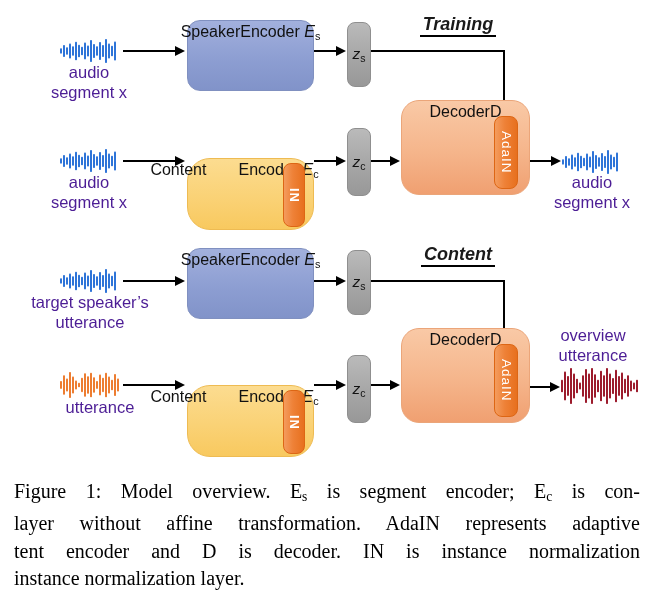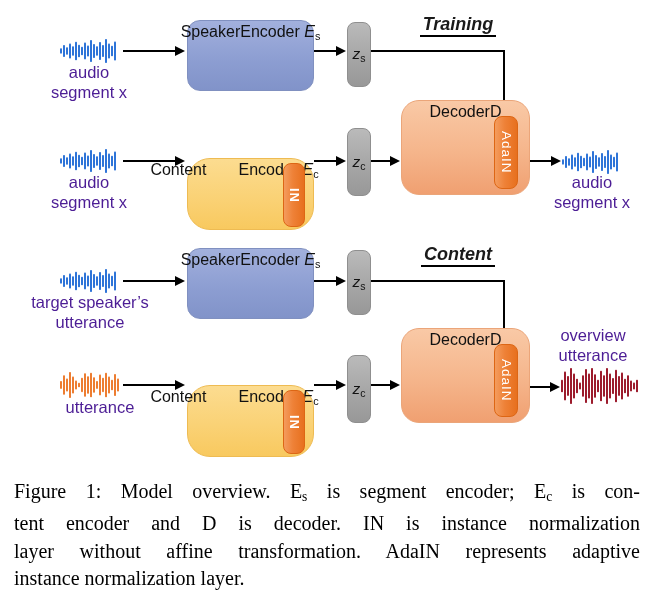--- a/index.html
+++ b/index.html
@@ -349,17 +349,17 @@
           <rect x="63" y="10.8" width="2" height="14.4" rx="0.8" fill="#9C1B2C"></rect>
           <rect x="66" y="7.200000000000001" width="2" height="21.599999999999998" rx="0.8" fill="#9C1B2C"></rect>
           <rect x="69" y="12.600000000000001" width="2" height="10.799999999999999" rx="0.8" fill="#9C1B2C"></rect>
           <rect x="72" y="14.4" width="2" height="7.2" rx="0.8" fill="#9C1B2C"></rect>
           <rect x="75" y="11.7" width="2" height="12.6" rx="0.8" fill="#9C1B2C"></rect>
         </svg></div>
   </div>
 
   <div class="caption">
     <div class="cap-line"><span class="seg-rm">Figure 1: </span><span class="seg-it">Model overview.  </span><span class="seg-rm">E</span><span class="seg-rmsub">s</span><span class="seg-it"> is segment encoder; </span><span class="seg-rm">E</span><span class="seg-rmsub">c</span><span class="seg-it"> is con-</span></div>
+    <div class="cap-line"><span class="seg-it">layer without affine transformation. AdaIN represents adaptive</span></div>
     <div class="cap-line"><span class="seg-it">tent encoder and </span><span class="seg-rm">D</span><span class="seg-it"> is decoder.  IN is instance normalization</span></div>
-    <div class="cap-line"><span class="seg-it">layer without affine transformation. AdaIN represents adaptive</span></div>
     <div class="cap-line last"><span class="seg-it">instance normalization layer.</span></div>
   </div>
 </div>
 
 </body></html>

